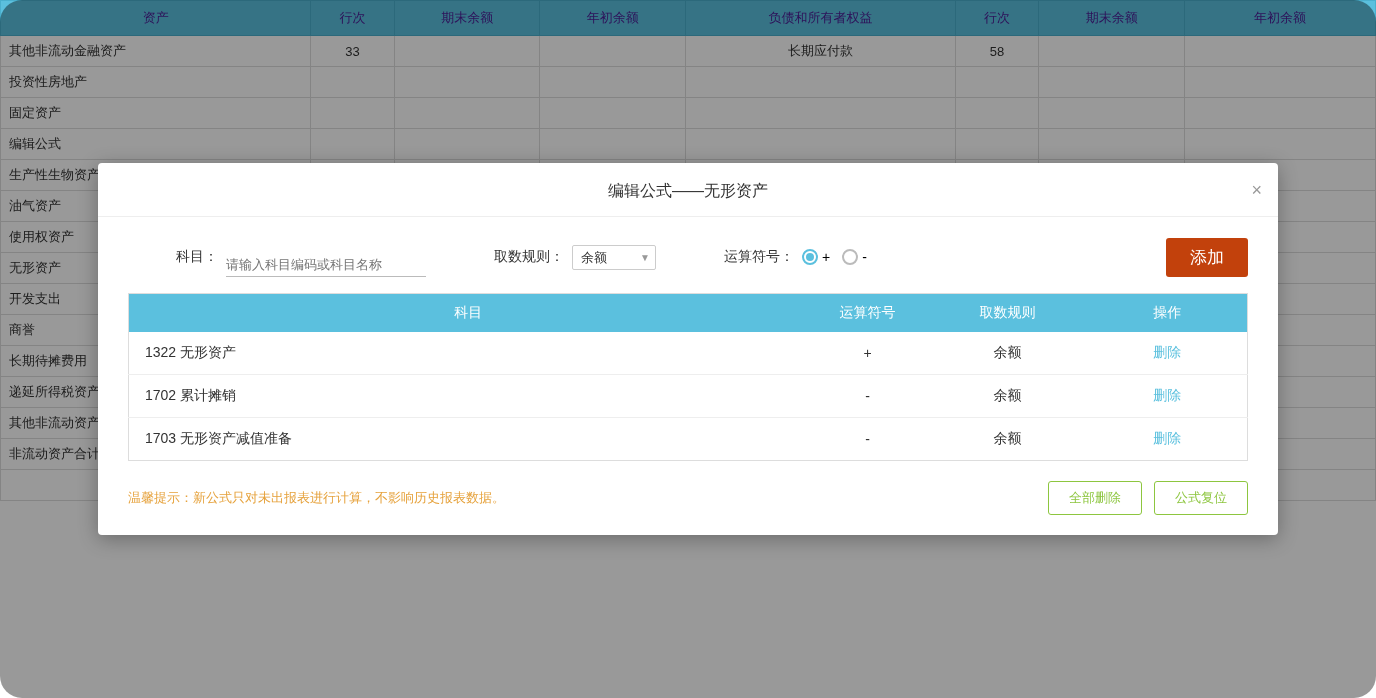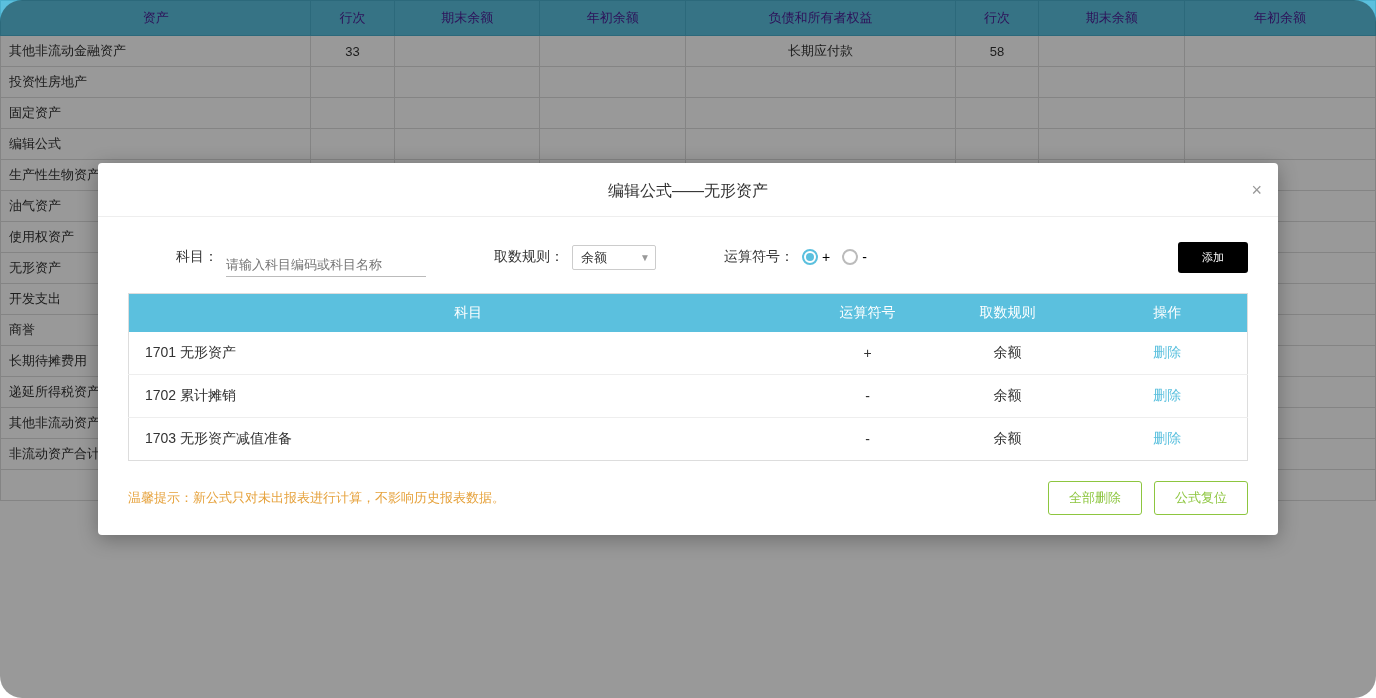--- a/index.html
+++ b/index.html
@@ -185,26 +185,26 @@
       height: 8px;
       border-radius: 50%;
       background: #5bc0de;
     }
 
     .radio-circle.unchecked {
       border-color: #bbb;
     }
 
     .add-btn {
-      background: #000000;
+      background: #c2410c;
       color: #fff;
       border: none;
       border-radius: 3px;
       padding: 8px 24px;
-      font-size: 11px;
+      font-size: 17px;
       cursor: pointer;
       margin-left: auto;
       white-space: nowrap;
     }
 
     
     .data-table-wrapper {
       padding: 0 30px;
     }
 
@@ -503,21 +503,21 @@
         <thead>
           <tr>
             <th>科目</th>
             <th style="width:120px">运算符号</th>
             <th style="width:160px">取数规则</th>
             <th style="width:160px">操作</th>
           </tr>
         </thead>
         <tbody>
           <tr>
-            <td class="subject-col">1701 无形资产</td>
+            <td class="subject-col">1322 无形资产</td>
             <td>+</td>
             <td>余额</td>
             <td>
               <a class="delete-link">删除</a>
             </td>
           </tr>
           <tr>
             <td class="subject-col">1702 累计摊销</td>
             <td>-</td>
             <td>余额</td>

